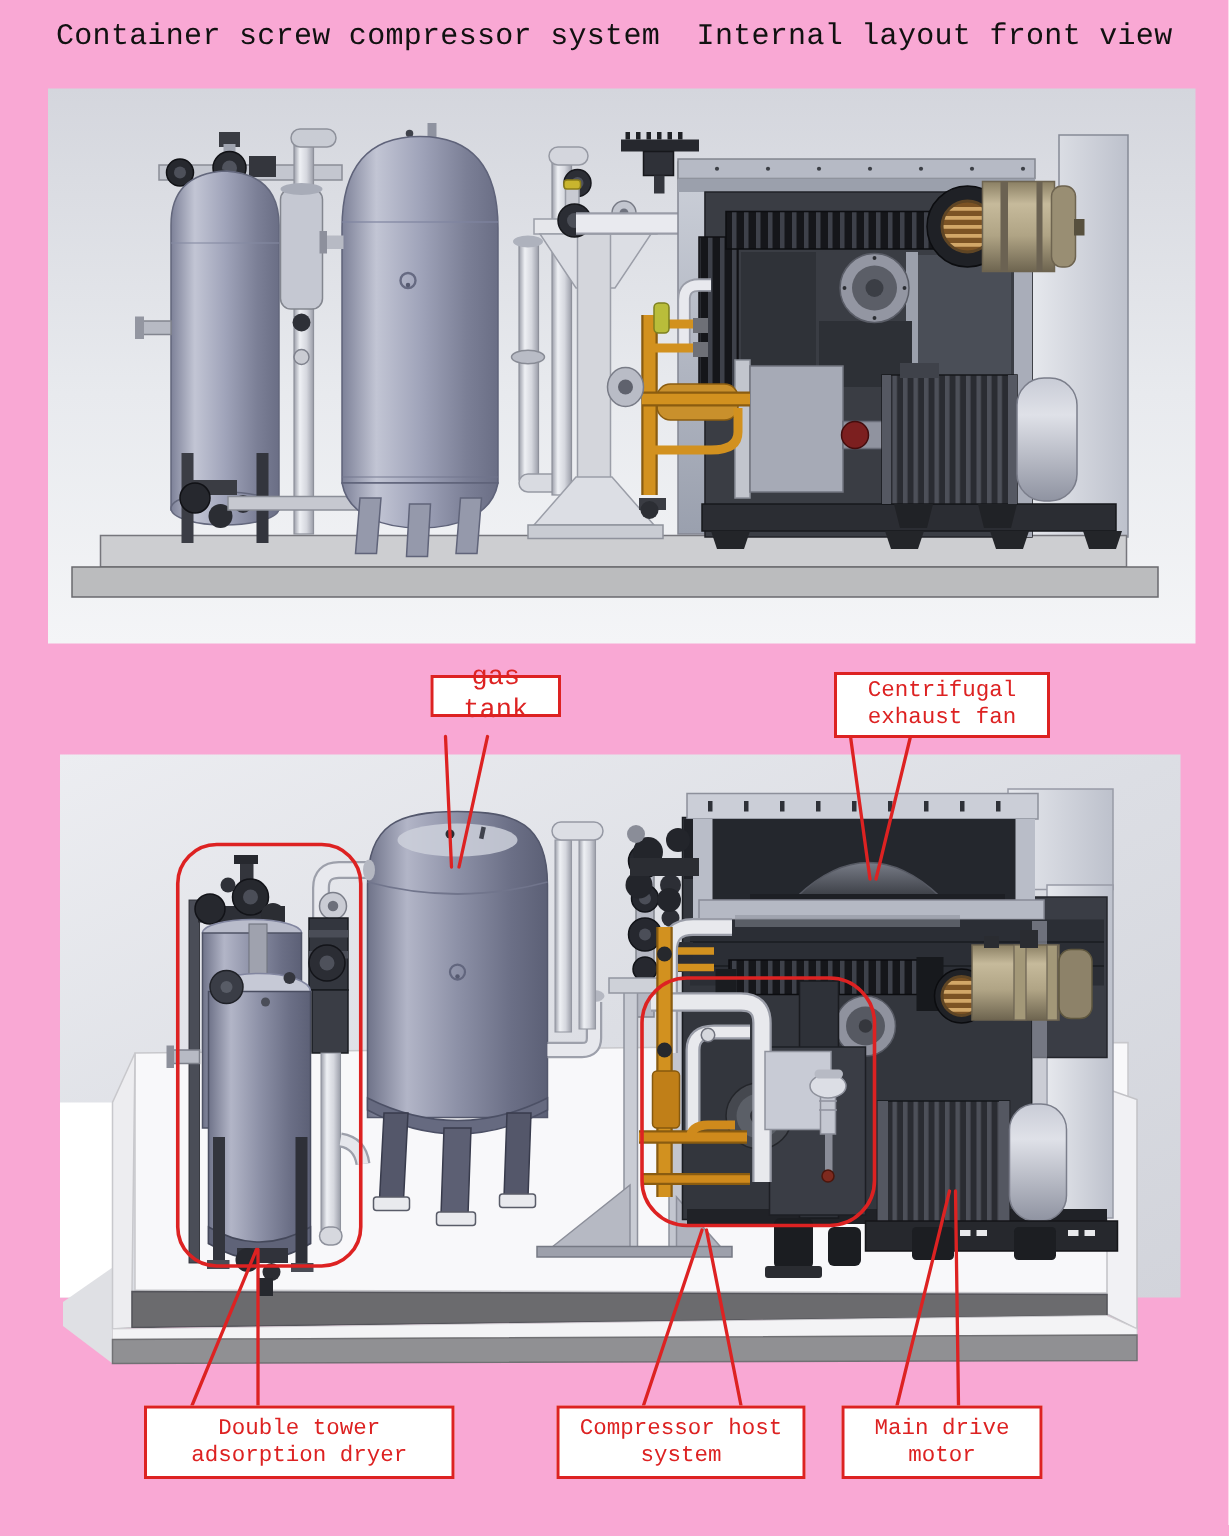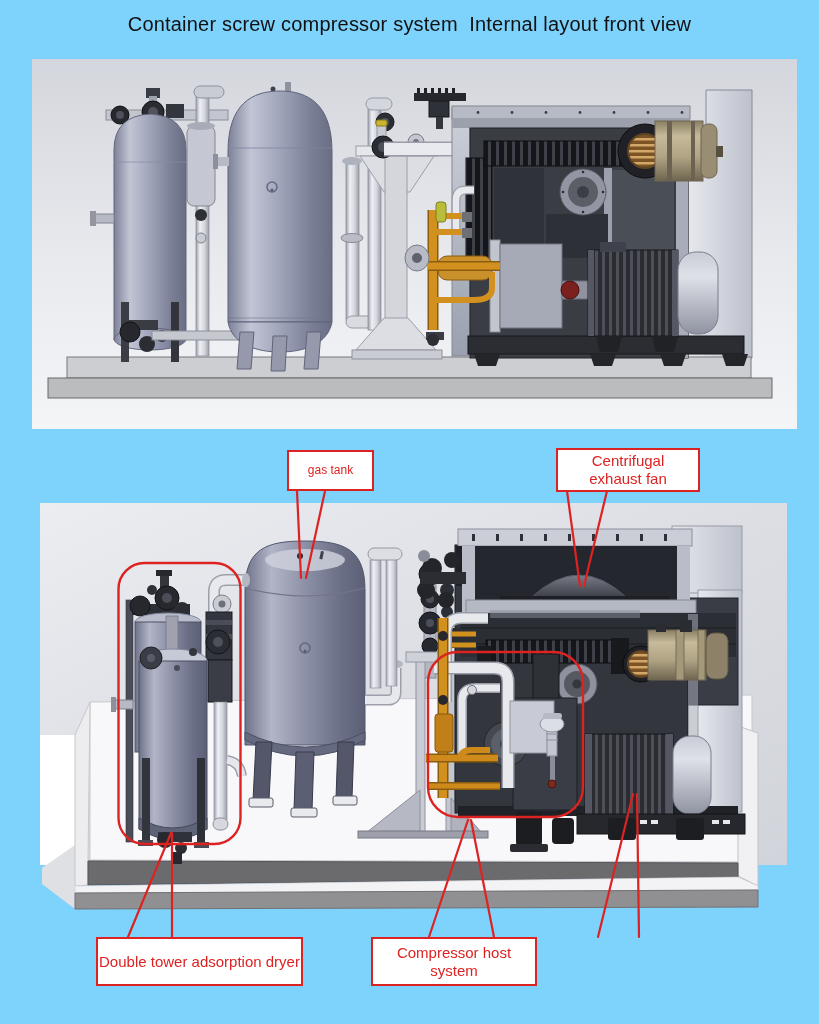--- a/index.html
+++ b/index.html
@@ -1,24 +1,24 @@
 <!DOCTYPE html>
 <html><head>
 <meta charset="utf-8">
 <style>
   html,body{margin:0;padding:0;background:#ffffff;}
-  .page{position:relative;width:819px;height:1024px;background:#7dd3fc;overflow:hidden;
-        font-family:Liberation Sans, sans-serif;}
+  .page{position:relative;width:819px;height:1024px;background:#f9a8d4;overflow:hidden;
+        font-family:Liberation Mono, monospace;}
   .page-title{position:absolute;top:13px;left:0;width:100%;text-align:center;
         font-size:20px;color:#111;white-space:pre;letter-spacing:.2px;}
   .scene-svg{position:absolute;left:0;top:0;width:819px;height:1024px;}
   .callout{position:absolute;box-sizing:border-box;border:2px solid #dd2222;background:#ffffff;
         color:#dd2222;display:flex;align-items:center;justify-content:center;text-align:center;
         line-height:1.2;z-index:5;}
-  #lbl-gas{left:287px;top:450px;width:87px;height:41px;font-size:12px;}
+  #lbl-gas{left:287px;top:450px;width:87px;height:28px;font-size:18px;}
   #lbl-fan{left:556px;top:448px;width:144px;height:44px;font-size:15px;padding:0 8px;}
   #lbl-dryer{left:96px;top:937px;width:207px;height:49px;font-size:15px;}
   #lbl-comp{left:331px;top:937px;width:166px;height:49px;font-size:15px;margin-left:40px;}
   #lbl-motor{left:561px;top:937px;width:134px;height:49px;font-size:15px;}
 </style>
 </head>
 <body>
 
 <div class="page">
   <div class="page-title">Container screw compressor system  Internal layout front view</div>
@@ -484,13 +484,14 @@
       <path d="M128,937 L171,833 M172,937 L172,833"></path>
       <path d="M429,937 L468,820 M494,937 L471,820"></path>
       <path d="M598,937 L633,794 M639,937 L637,794"></path>
     </g>
   </svg>
 
   <div class="callout" id="lbl-gas">gas tank</div>
   <div class="callout" id="lbl-fan">Centrifugal exhaust fan</div>
   <div class="callout" id="lbl-dryer">Double tower adsorption dryer</div>
   <div class="callout" id="lbl-comp">Compressor host system</div>
+  <div class="callout" id="lbl-motor">Main drive motor</div>
 </div>
 
 </body></html>

